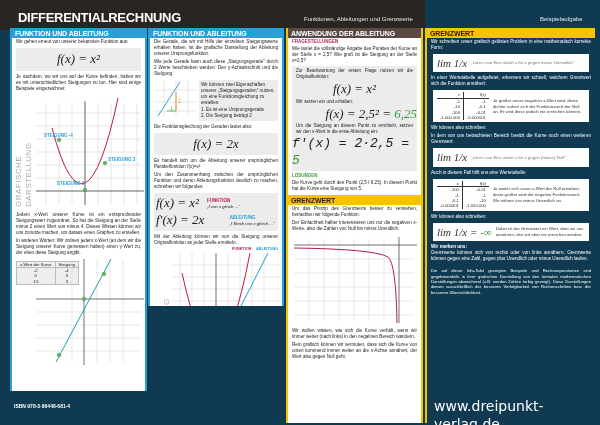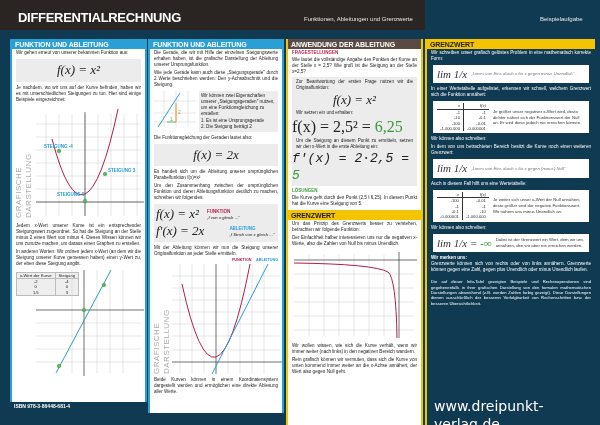--- a/index.html
+++ b/index.html
@@ -3,25 +3,25 @@
 <meta charset="utf-8">
 <style>
 *{box-sizing:border-box;margin:0;padding:0}
 body{width:600px;height:425px;overflow:hidden;background:#0f3a52;font-family:"Liberation Sans",sans-serif;font-size:4.6px;line-height:1.3;color:#222}
 .top{position:absolute;left:0;top:0;width:600px;height:30px;background:#2a2522}
 .top .dark{position:absolute;left:0;top:0;width:425px;height:30px;background:#2a2522}
 .top .blue{position:absolute;left:425px;top:0;width:175px;height:30px;background:#0f3a52}
 .title{position:absolute;left:18px;top:10px;color:#fff;font-size:13px;font-weight:bold;letter-spacing:-.3px;font-family:"Liberation Sans",sans-serif}
 .subtitle{position:absolute;left:304px;top:16px;color:#e8e8e8;font-size:6px}
 .beispiel{position:absolute;left:540px;top:16px;color:#e8e8e8;font-size:6px}
-.col{position:absolute;top:39px;background:#fff;overflow:hidden}
+.col{position:absolute;top:28px;background:#fff;overflow:hidden}
 .hdr{height:10px;font-size:7px;font-weight:bold;color:#fff;padding:1px 3px;letter-spacing:-.1px;white-space:nowrap}
 .c1{left:10px;width:137px;height:363px;border-left:2px solid #2a9fd6;border-right:2px solid #2a9fd6}
 .c1 .hdr,.c2 .hdr{background:#2a9fd6}
-.c2{left:148px;width:136px;height:374px;border-left:2px solid #2a9fd6;border-right:2px solid #2a9fd6}
+.c2{left:148px;width:136px;height:278px;border-left:2px solid #2a9fd6;border-right:2px solid #2a9fd6}
 .c3{left:286px;width:137px;height:395px;border-left:2px solid #f5c400;border-right:2px solid #f5c400}
 .c3 .hdr.brown{background:#5a4a44}
 .c3 .hdr.yellow{background:#f5c400;color:#222}
 .c4{left:425px;width:170px;height:395px;background:#0f3a52;border-left:2px solid #f5c400}
 .c4 .hdr{background:#f5c400;color:#222}
 p{padding:1px 4px;text-align:justify}
 .formula{background:#ececec;margin:2px 4px;text-align:center;font-family:"Liberation Serif",serif;font-style:italic;font-size:13px;padding:3px 0}
 .green{color:#3a9a3a}
 .red{color:#c0204a}
 .blueT{color:#2a9fd6}
@@ -200,21 +200,21 @@
 </div>
 
 <div class="col c3">
   <div class="hdr brown">ANWENDUNG DER ABLEITUNG</div>
   <div class="label-sm red">FRAGESTELLUNGEN</div>
   <p style="padding-top:0">Wie lautet die vollständige Angabe des Punktes der Kurve an der Stelle x = 2,5? Wie groß ist die Steigung an der Stelle x=2,5?</p>
   <div style="background:#ececec;margin:1px 4px;padding:1px 0">
     <p>Zur Beantwortung der ersten Frage nutzen wir die Originalfunktion:</p>
     <div style="text-align:center;font-family:'Liberation Serif',serif;font-style:italic;font-size:13px">f(x) = x²</div>
     <p>Wir setzen ein und erhalten:</p>
-    <div style="text-align:left;font-family:'Liberation Serif',serif;font-size:16px"><span>f(x) = 2,5² = </span><span class="green">6,25</span></div>
+    <div style="text-align:right;font-family:'Liberation Serif',serif;font-style:italic;font-size:13px"><span>f(x) = 2,5² = </span><span class="green">6,25</span></div>
     <p>Um die Steigung an diesem Punkt zu ermitteln, setzen wir den x-Wert in die erste Ableitung ein:</p>
     <div style="text-align:left;font-family:Liberation Mono, monospace;font-style:italic;font-size:13px"><span>f'(x) = 2·2,5 = </span><span class="green">5</span></div>
   </div>
   <div class="label-sm green">LÖSUNGEN</div>
   <p style="padding-top:0">Die Kurve geht durch den Punkt (2,5 I 6,25). In diesem Punkt hat die Kurve eine Steigung von 5.</p>
   <div class="hdr yellow" style="margin-top:2px">GRENZWERT</div>
   <p>Um das Prinzip des Grenzwerts besser zu verstehen, betrachten wir folgende Funktion:</p>
   <p>Der Einfachheit halber interessieren uns nur die negativen x-Werte, also die Zahlen von Null bis minus Unendlich.</p>
   <svg width="125" height="88" style="margin:2px 6px">
     <g stroke="#ccc" stroke-width=".5">

